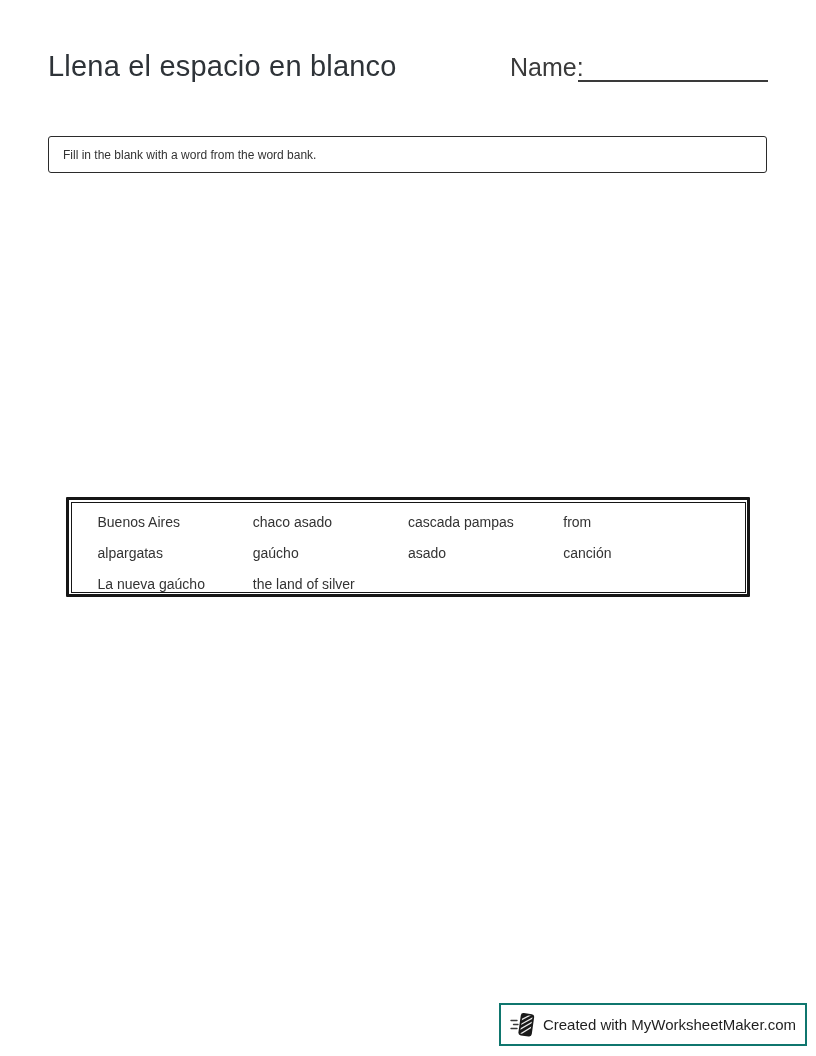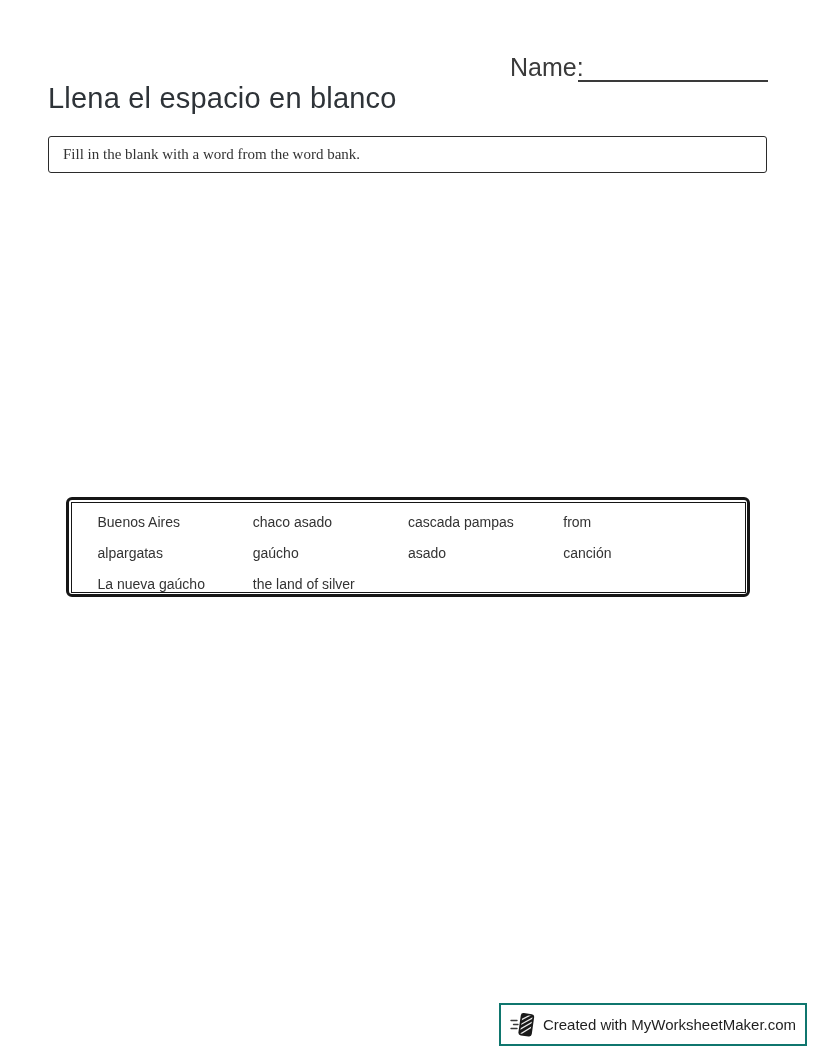--- a/index.html
+++ b/index.html
@@ -15,21 +15,20 @@
     width: 816px; height: 1056px;
     background: #ffffff;
   }
   .title {
     position: absolute;
     left: 48px; top: 50px;
     font-size: 29px;
     font-weight: 400;
     color: #2e3338;
     letter-spacing: 0.2px;
-    margin-top: 32px;
   }
   .name-label {
     position: absolute;
     left: 510px; top: 53px;
     font-size: 25px;
     font-weight: 400;
     color: #3a3a3a;
   }
   .name-line {
     position: absolute;
@@ -39,30 +38,29 @@
   }
   .instructions-box {
     position: absolute;
     left: 48px; top: 136px;
     width: 719px; height: 37px;
     border: 1.6px solid #2b2b2b;
     border-radius: 3px;
     display: flex;
     align-items: center;
     padding: 0 14px;
-    font-size: 15px;
+    font-size: 12px;
     color: #333333;
-    font-family: Liberation Serif, serif;
   }
   .word-bank-outer {
     position: absolute;
     left: 66px; top: 497px;
     width: 684px; height: 100px;
     border: 3px solid #161616;
-    border-radius: 6px;
+    border-radius: 1px;
     padding: 1.5px;
     background: #ffffff;
   }
   .word-bank-inner {
     width: 100%; height: 100%;
     border: 1px solid #161616;
     display: grid;
     grid-template-columns: repeat(4, 1fr);
     align-content: start;
     row-gap: 15px;

